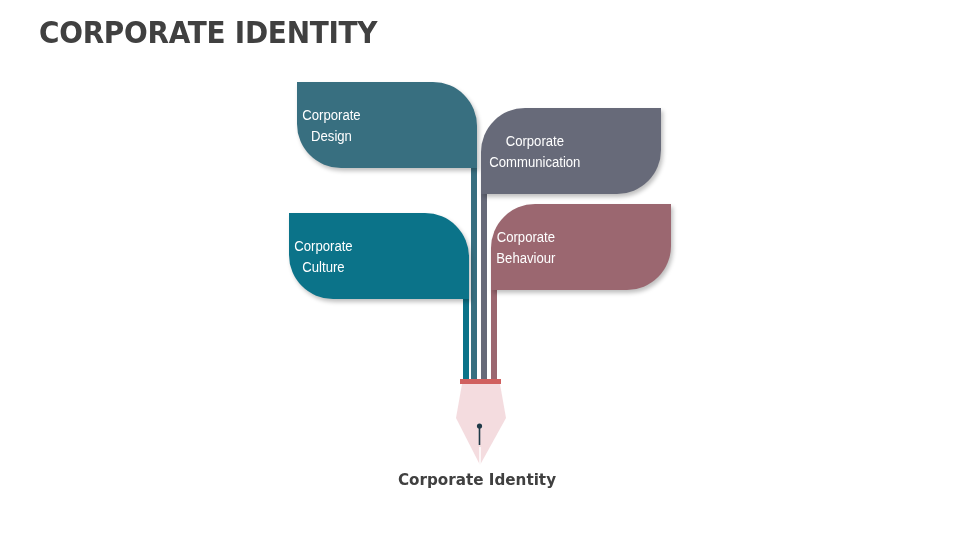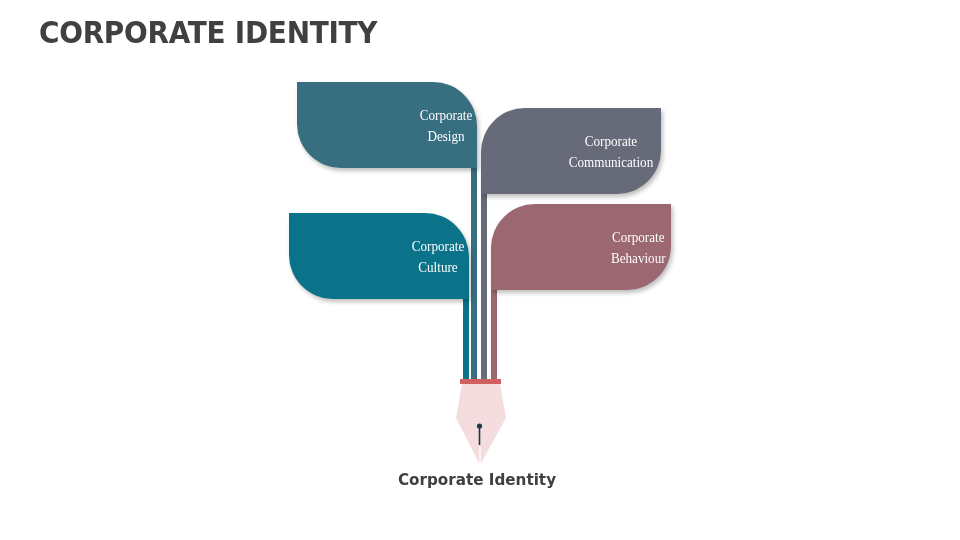--- a/index.html
+++ b/index.html
@@ -1,18 +1,18 @@
 <!DOCTYPE html>
 <html><head>
 <meta charset="utf-8">
 <style>
   html, body { margin: 0; padding: 0; }
   body { width: 960px; height: 540px; background: #ffffff; position: relative; overflow: hidden; font-family: "Liberation Sans", sans-serif; }
   .title { position: absolute; left: 39px; top: 14px; font-size: 31px; font-weight: bold; color: #404040; letter-spacing: -0.3px; font-family: "DejaVu Sans", sans-serif; transform: scaleX(0.9); transform-origin: left top; white-space: nowrap; }
-  .leaf { position: absolute; width: 180px; height: 86px; display: flex; align-items: center; justify-content: flex-end; text-align: center; color: #ffffff; font-size: 15.5px; line-height: 21px; box-shadow: 2px 3px 4px rgba(0,0,0,0.25); font-family: Liberation Serif, serif; }
+  .leaf { position: absolute; width: 180px; height: 86px; display: flex; align-items: center; justify-content: flex-start; text-align: center; color: #ffffff; font-size: 15.5px; line-height: 21px; box-shadow: 2px 3px 4px rgba(0,0,0,0.25); font-family: Liberation Sans, sans-serif; }
   .leaf span { display: block; transform: scaleX(0.92); }
   .leaf-left { border-radius: 0 44px 0 44px; }
   .leaf-right { border-radius: 44px 0 44px 0; }
   .stem { position: absolute; width: 6px; }
   .bar { position: absolute; left: 460px; top: 379px; width: 41px; height: 5px; background: #d0605f; }
   .caption { position: absolute; left: 0; width: 954px; top: 470px; text-align: center; font-size: 16.5px; font-weight: bold; color: #404040; font-family: "DejaVu Sans", sans-serif; }
   .caption span { display: inline-block; transform: scaleX(0.92); }
   svg.nib { position: absolute; left: 450px; top: 380px; }
 </style>
 </head>

